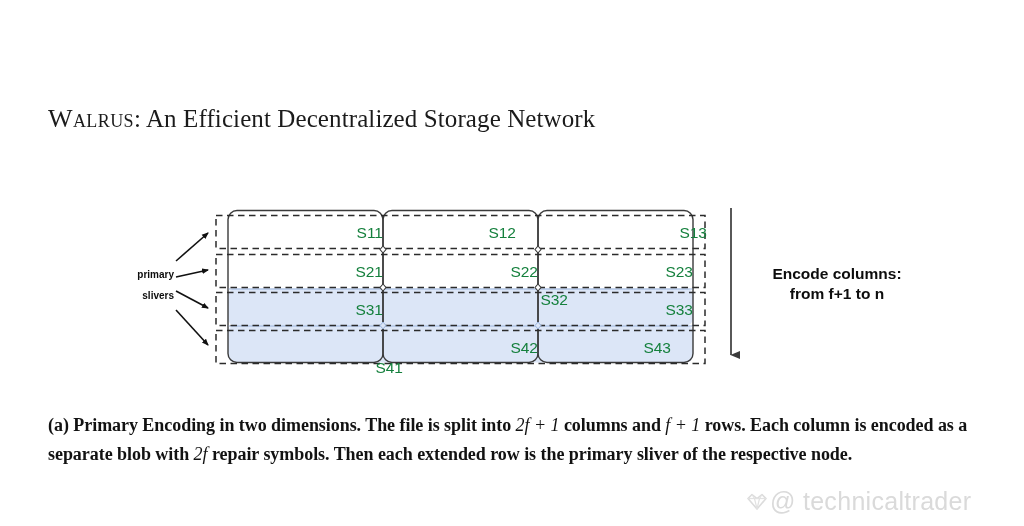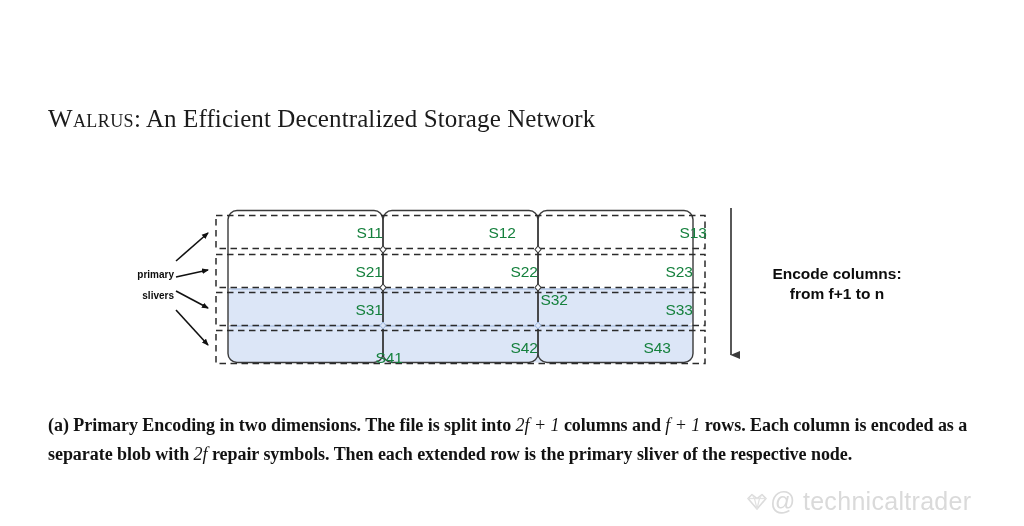--- a/index.html
+++ b/index.html
@@ -192,21 +192,21 @@
   <div class="grid-cell" style="left:552px; top:225px; width:155px;">S13</div>
 
   <div class="grid-cell" style="left:228px; top:264px; width:155px;">S21</div>
   <div class="grid-cell" style="left:383px; top:264px; width:155px;">S22</div>
   <div class="grid-cell" style="left:538px; top:264px; width:155px;">S23</div>
 
   <div class="grid-cell" style="left:228px; top:302px; width:155px;">S31</div>
   <div class="grid-cell" style="left:383px; top:292px; width:185px;">S32</div>
   <div class="grid-cell" style="left:538px; top:302px; width:155px;">S33</div>
 
-  <div class="grid-cell" style="left:228px; top:350px; width:175px;">S41</div>
+  <div class="grid-cell" style="left:228px; top:360px; width:175px;">S41</div>
   <div class="grid-cell" style="left:383px; top:340px; width:155px;">S42</div>
   <div class="grid-cell" style="left:538px; top:340px; width:133px;">S43</div>
 
   <div id="primary-slivers-label">
     <div>primary</div>
     <div>slivers</div>
   </div>
 
   <div id="encode-columns-label">
     <div>Encode columns:</div>

